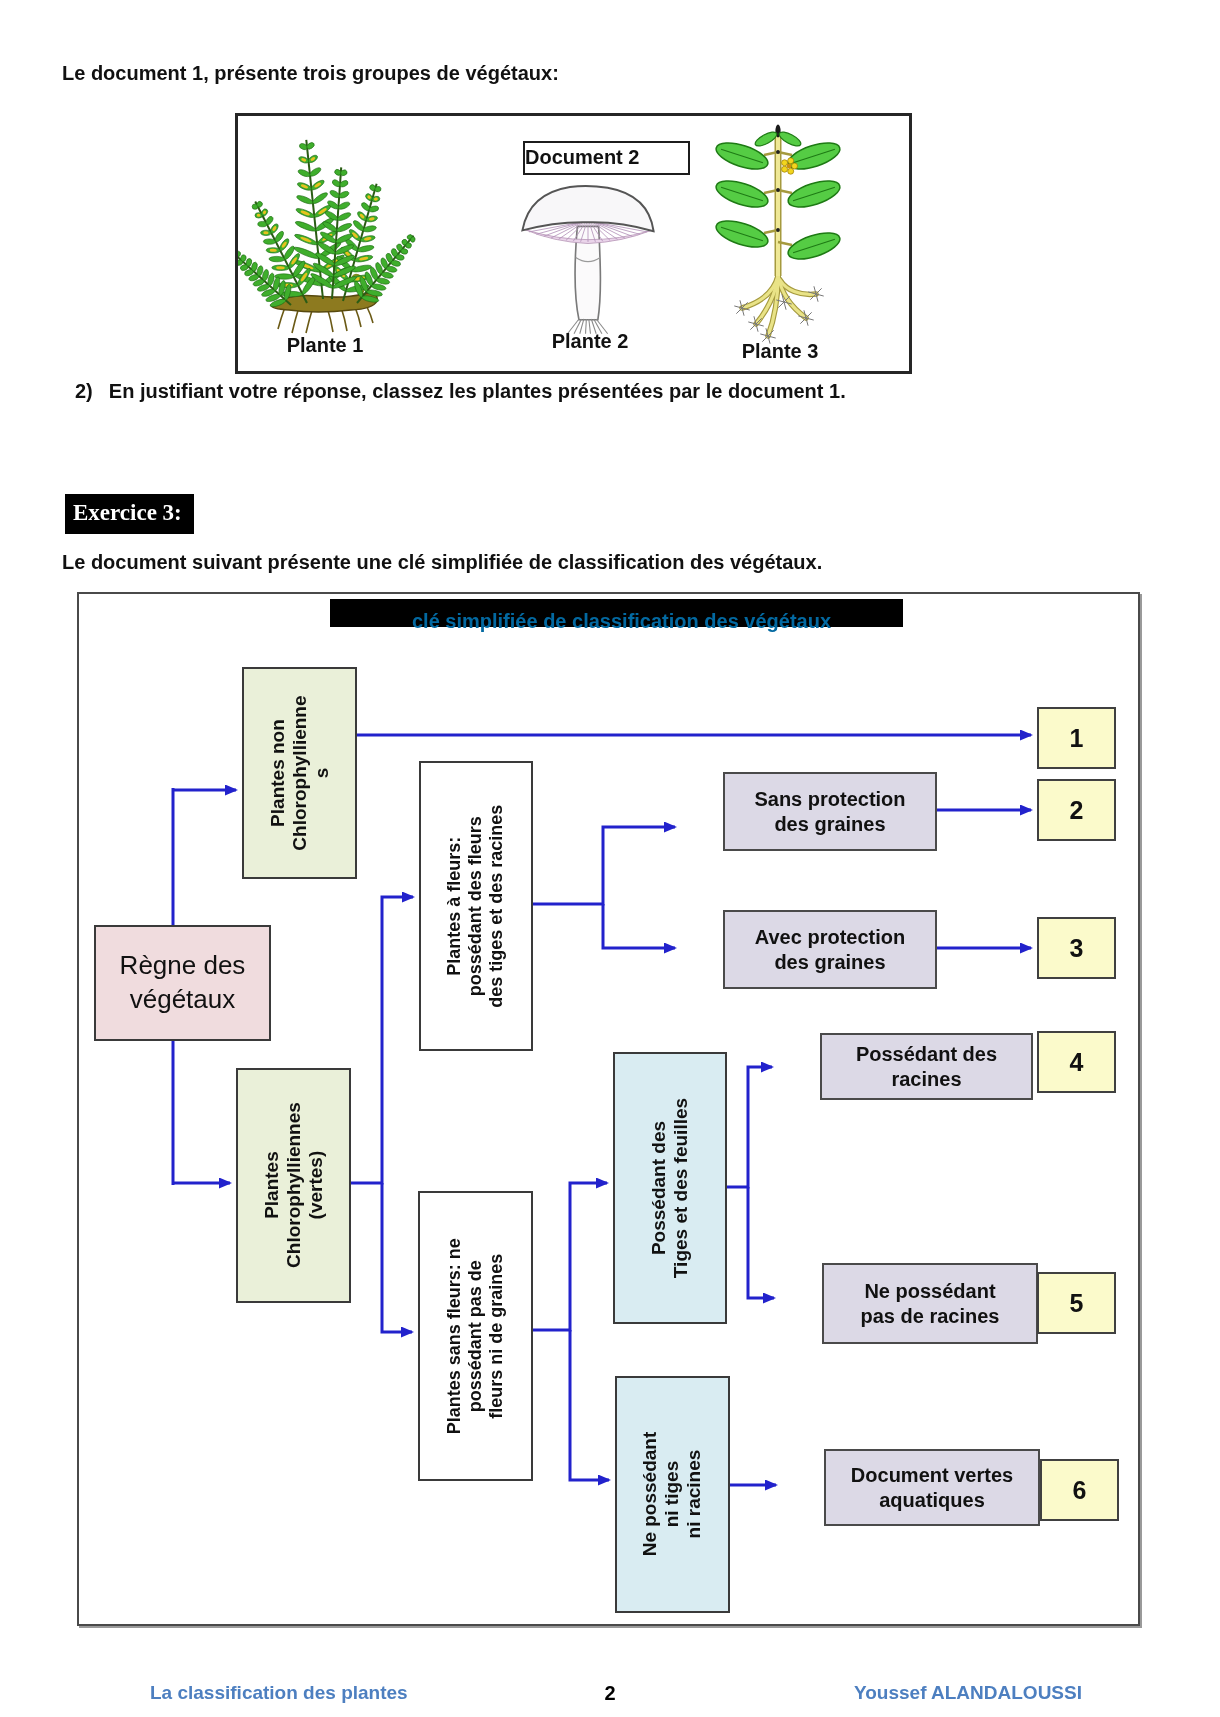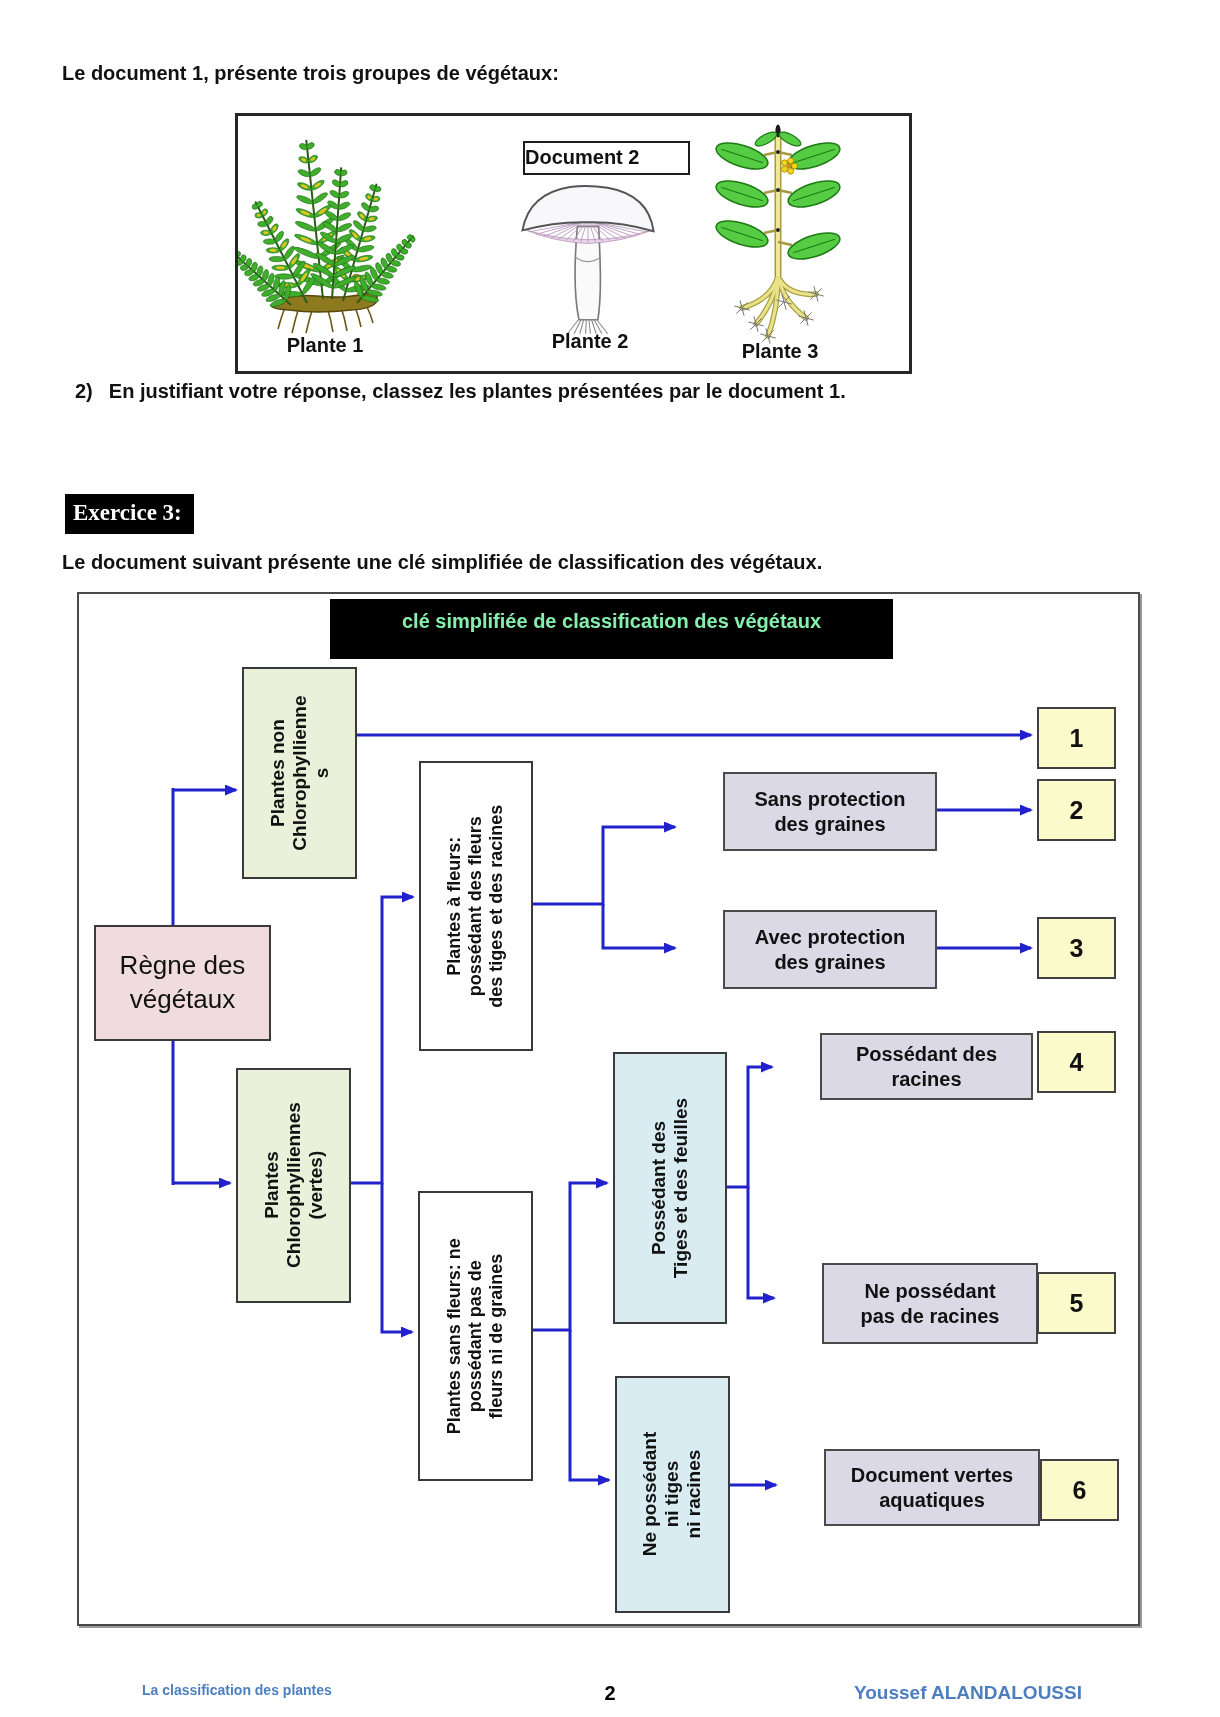--- a/index.html
+++ b/index.html
@@ -13,42 +13,42 @@
               font-size:20px;font-weight:bold;text-align:left;line-height:29px;margin-top:28px;}
   .plabel{position:absolute;width:130px;text-align:center;font-size:20px;font-weight:bold;}
   .question{left:75px;top:380px;font-size:20px;font-weight:bold;display:flex;}
   .qmark{margin-right:16px;}
   .exercise-title{left:65px;top:494px;background:#000;color:#fff;font-size:23px;font-weight:bold;
                   padding:6px 12px 8px 8px;font-family:Liberation Serif, serif;}
   .exercise-intro{left:62px;top:551px;font-size:20px;font-weight:bold;}
   
   .outer-box{left:77px;top:592px;width:1059px;height:1030px;border:2px solid #4a4a4a;
              box-shadow:2px 2px 0 #9a9a9a;}
-  .title-bar{left:330px;top:599px;width:563px;height:60px;background:#000;color:#86efac;
-             font-size:20px;font-weight:bold;text-align:center;line-height:44px;}
+  .title-bar{left:330px;top:599px;width:563px;height:28px;background:#000;color:#0369a1;
+             font-size:20px;font-weight:bold;text-align:center;line-height:44px;padding-left:10px;}
   .node{display:flex;align-items:center;justify-content:center;text-align:center;z-index:2;}
   .vbox{border:2px solid #3a3a3a;}
   .vtext{flex:0 0 auto;transform:rotate(-90deg);text-align:center;font-weight:bold;}
   .vtext .ln{white-space:nowrap;line-height:1.16;}
   .hbox{border:2px solid #4a4a4a;font-weight:bold;font-size:20px;line-height:1.25;margin-left:42px;}
   .green{background:var(--c-green,#eaf0d9);}
   .whitebg{background:#ffffff;}
   .bluebg{background:var(--c-lblue,#d9ecf2);}
   .lav{background:var(--c-lav,#dcd9e6);}
   .root-box{left:94px;top:925px;width:173px;height:112px;background:var(--c-pink,#f0dcde);
             border:2px solid #3a3a3a;font-size:26px;line-height:1.3;}
   .leaf{width:75px;height:58px;background:var(--c-yellow,#fbfacb);border:2px solid #404040;
         font-size:25px;font-weight:bold;}
   .fs19{font-size:19px;}
   .fs18{font-size:18px;}
   svg.links{position:absolute;left:0;top:0;width:1220px;height:1717px;z-index:1;pointer-events:none;}
   .link{stroke:var(--c-blue,#2222cc);stroke-width:3;fill:none;}
   .arrhead{fill:var(--c-blue,#2222cc);}
   
-  .footer-left{left:142px;top:1682px;font-size:14px;font-weight:bold;color:var(--c-fblue,#4d7fc0);}
+  .footer-left{left:150px;top:1682px;font-size:19px;font-weight:bold;color:var(--c-fblue,#4d7fc0);}
   .footer-page{left:0;top:1682px;width:1220px;text-align:center;font-size:20px;font-weight:bold;color:#000;}
   .footer-right{right:138px;top:1682px;font-size:19px;font-weight:bold;color:var(--c-fblue,#4d7fc0);}
 </style>
 </head>
 <body>
 
 <div class="page">
 
   <div class="abs heading">Le document 1, présente trois groupes de végétaux:</div>
 

